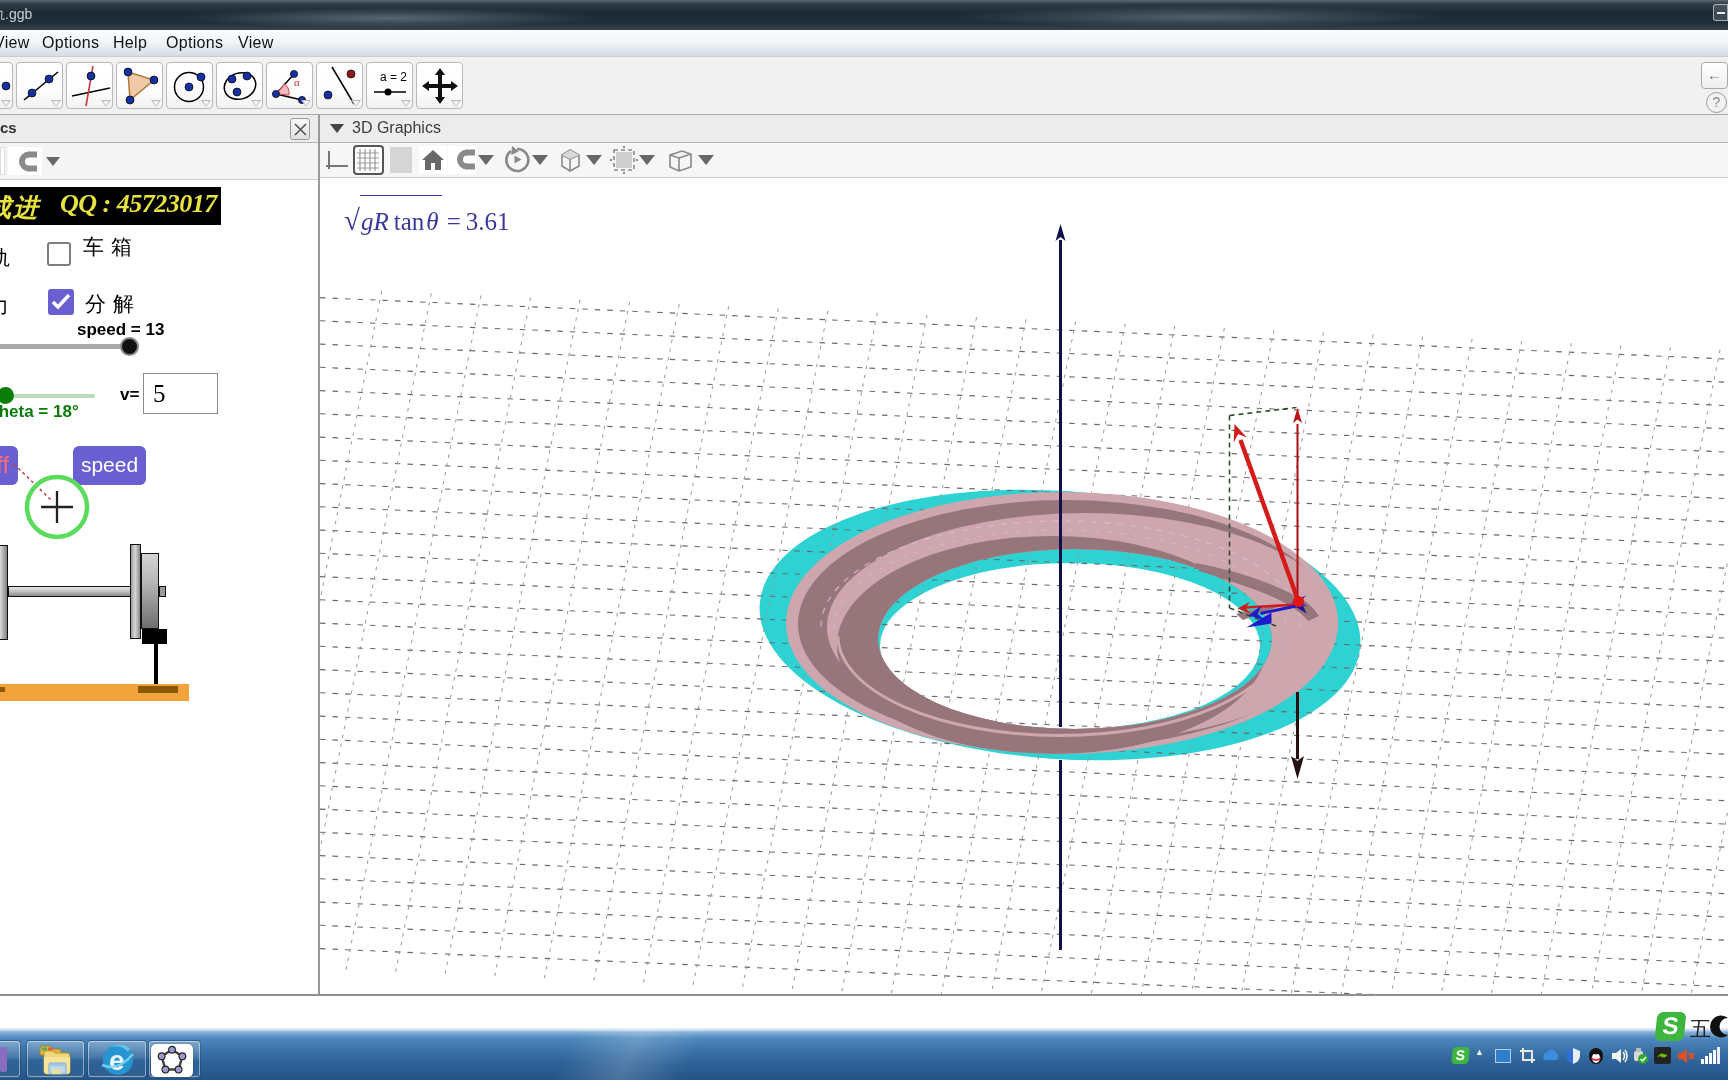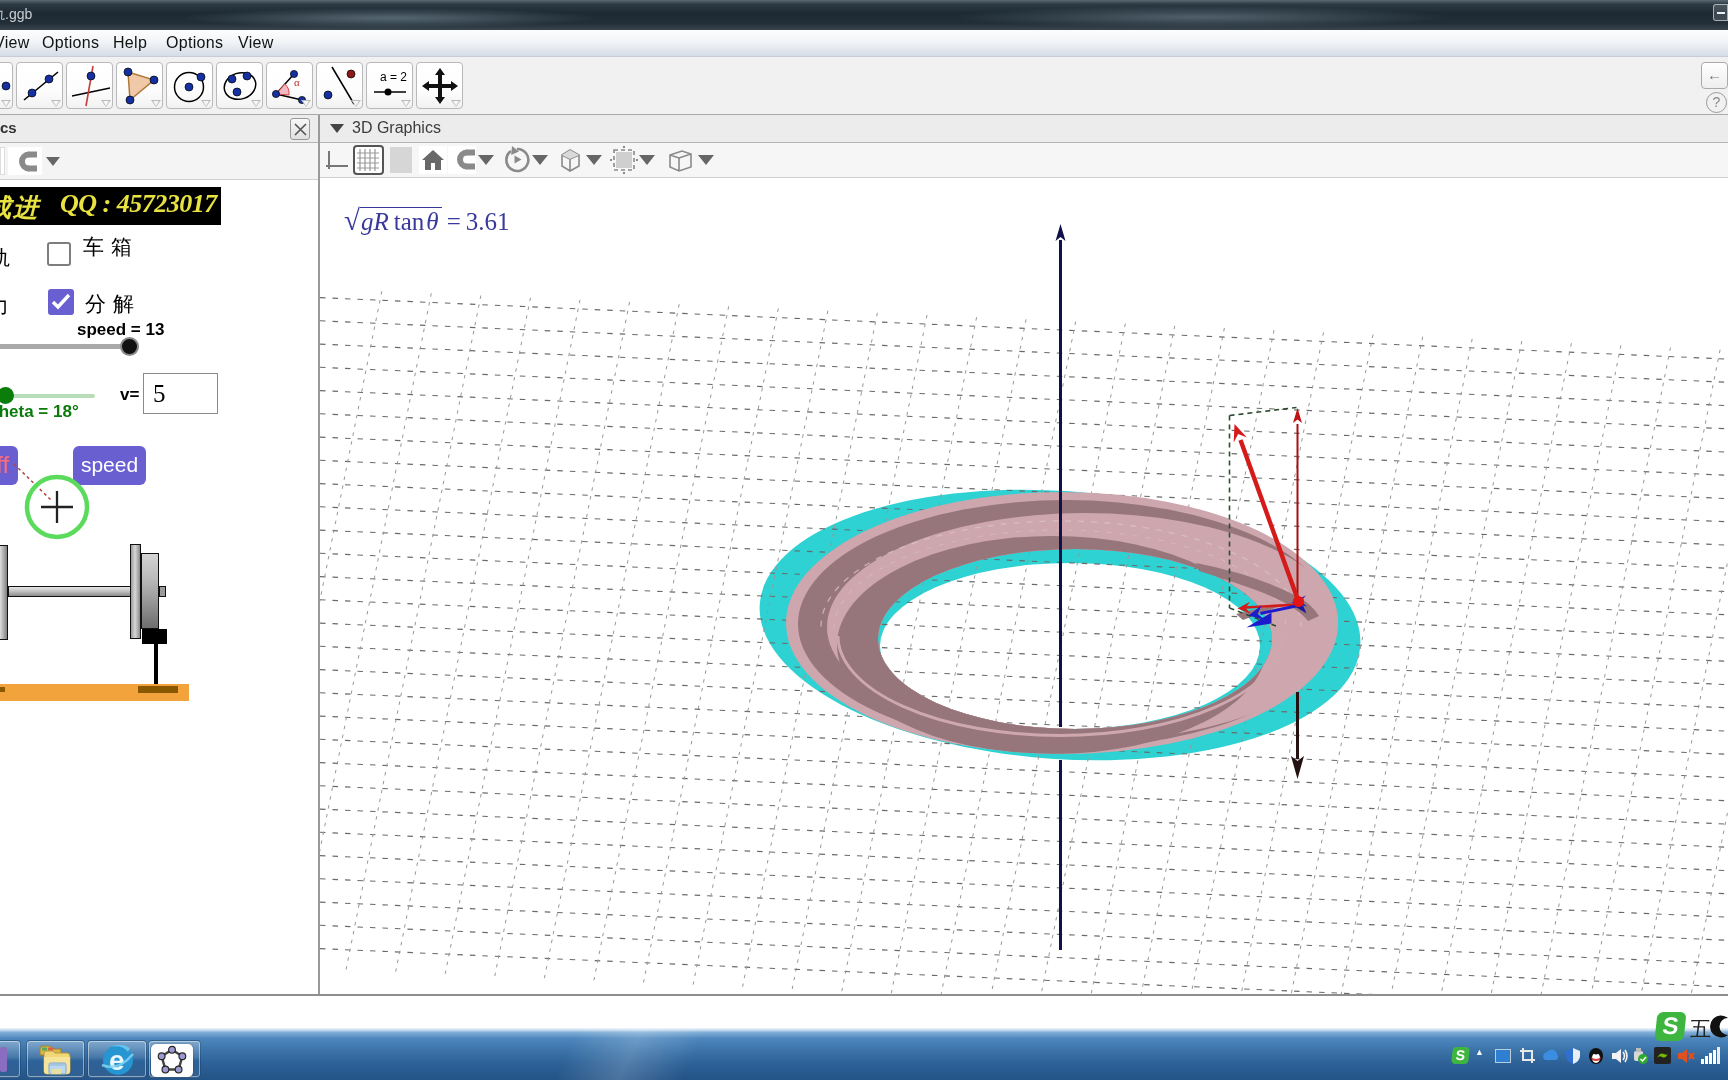--- a/index.html
+++ b/index.html
@@ -278,21 +278,21 @@
 <path d="M917.5 493.5 L930.8 498.7 L925.5 493.0 L930.1 486.7 Z" fill="#d51a1a"></path>
 <path d="M978.5 490.5L940.5 498.5" stroke="#1c1ccc" stroke-width="3" fill="none"></path>
 <path d="M928.5 500.5 L944.7 504.9 L937.6 498.7 L941.7 490.2 Z" fill="#1c1ccc"></path>
 <path d="M971.5 487.5 L987.0 491.5 L980.8 486.6 L985.9 480.5 Z" fill="#1c1ccc"></path>
 <path d="M973.5 490.5 l13 8 l-4 -9 Z" fill="#181899"></path>
 <path d="M951.5 497.5 l-25 15 l25 -4 Z" fill="#1c1ccc"></path>
 <circle cx="978.5" cy="486.5" r="5.6" fill="#e21414"></circle>
 <path d="M977.5 577.0L977.5 644.0" stroke="#241111" stroke-width="3" fill="none"></path>
 <path d="M977.5 664.0 l-6.5 -23 l6.5 5 l6.5 -5 Z" fill="#241111"></path>
 </svg>
-<div id="formula"><span style="font-size:29px">√</span><span style="border-top:1.6px solid #39399b;padding:0 3px 0 1px"><i>gR</i> tan <i>θ</i></span> = 3.61</div>
+<div id="formula"><span style="font-size:29px">√</span><span style="border-top:1.6px solid #39399b;padding:12px 3px 0 1px"><i>gR</i> tan <i>θ</i></span> = 3.61</div>
 <div id="lpc">
 <div id="banner">
       <span class="c1">成进</span>
       <span class="c2">QQ : 45723017</span>
     </div>
 <span class="zhcut" style="left:-11px;top:64px">轨</span>
 <div class="cb" id="cb1"></div>
 <span class="zhlab" style="left:83px;top:53px">车箱</span>
 <span class="zhcut" style="left:-12px;top:112px">力</span>
 <div class="cb" id="cb2">

